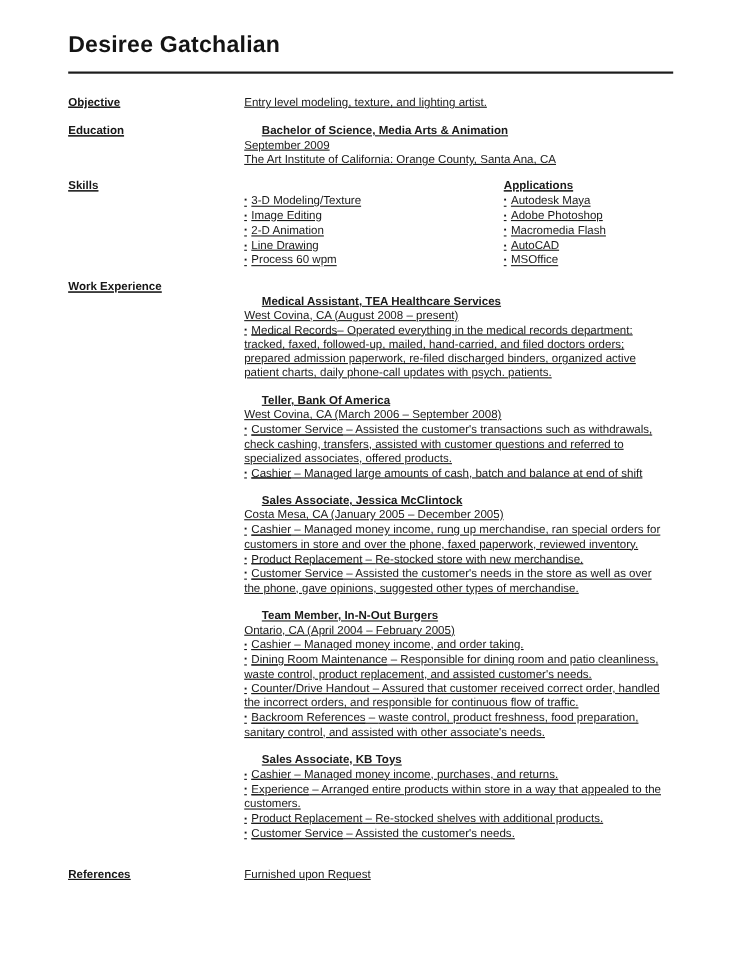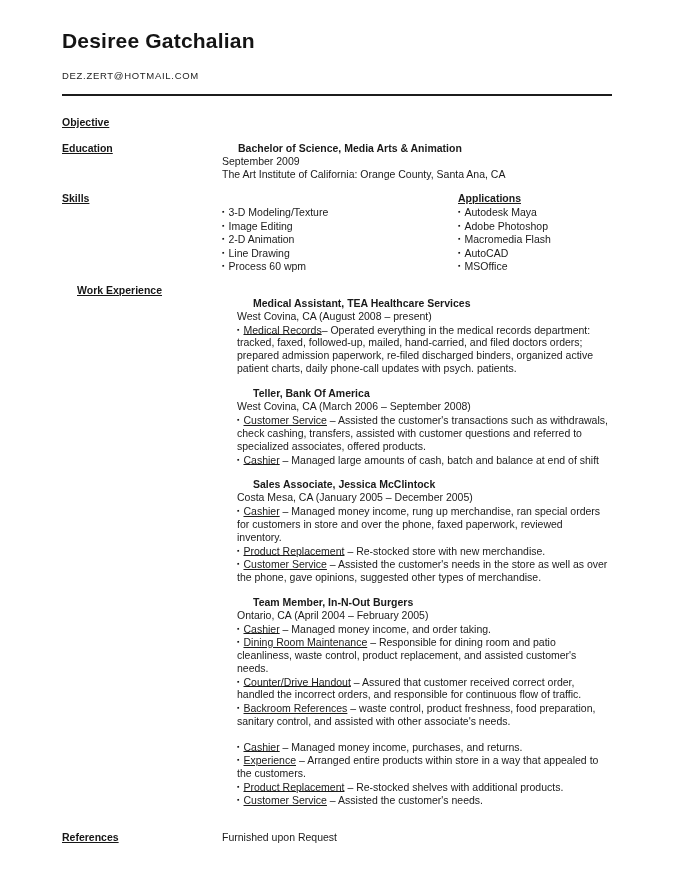--- a/index.html
+++ b/index.html
@@ -21,25 +21,25 @@
   }
   .email {
     margin-top: 17px; font-size: 9.5px; letter-spacing: 0.7px;
     color: #222; line-height: 12px;
   }
   .rule {
     border: none; height: 2px; background: #1c1c1c;
     width: 550px; margin: 12px 0 0 0;
   }
   .sections { margin-top: 20px; font-size: 10.5px; line-height: 13px; }
-  .row { display: flex; align-items: flex-start; }
+  .row { display: flex; align-items: flex-start; text-decoration: underline; }
   .row-objective { margin-bottom: 13px; }
   .row-education { margin-bottom: 11px; }
   .row-skills { margin-bottom: 11px; }
-  .row-work { margin-bottom: 24px; margin-left: 15px; }
+  .row-work { margin-bottom: 24px; }
   .label-col { flex: 0 0 160px; width: 160px; font-weight: 700; color: #161616; }
   .u { text-decoration: underline; }
   .content-col { flex: 1; min-width: 0; }
   .bold { font-weight: 700; padding-left: 16px; }
   .skills-grid { display: flex; }
   .skills-col { flex: 0 0 236px; width: 236px; padding-top: 13px; }
   .apps-col { flex: 1; }
   .apps-header { font-weight: 700; }
   .bullet-line { }
   .marker { font-size: 7px; vertical-align: 1.5px; margin-right: 4px; color: #191919; }
@@ -47,27 +47,29 @@
   .job { margin-bottom: 12px; }
   .job:last-child { margin-bottom: 0; }
   #jobs { padding-top: 13px; }
 </style>
 </head>
 <body>
 
 <div class="page">
 
   <h1 class="name">Desiree Gatchalian</h1>
-  <div class="email">DEZ.ZERT@HOTMAIL.COM</div>
   <hr class="rule">
 
   <div class="sections">
 
     <div class="row row-objective">
       <div class="label-col"><span class="u">Objective</span></div>
+      <div class="content-col">
+        <div>Entry level modeling, texture, and lighting artist.</div>
+      </div>
     </div>
 
     <div class="row row-education">
       <div class="label-col"><span class="u">Education</span></div>
       <div class="content-col">
         <div class="bold">Bachelor of Science, Media Arts &amp; Animation</div>
         <div>September 2009</div>
         <div>The Art Institute of California: Orange County, Santa Ana, CA</div>
       </div>
     </div>
@@ -126,20 +128,21 @@
     <div class="bold job-title">Team Member, In-N-Out Burgers</div>
     <div class="job-loc">Ontario, CA (April 2004 – February 2005)</div>
     <div class="job-bullets">
               <div class="bullet-line"><span class="marker">▪</span><span class="term">Cashier</span><span class="sep"> – </span><span class="desc">Managed money income, and order taking.</span></div>
               <div class="bullet-line"><span class="marker">▪</span><span class="term">Dining Room Maintenance</span><span class="sep"> – </span><span class="desc">Responsible for dining room and patio cleanliness, waste control, product replacement, and assisted customer's needs.</span></div>
               <div class="bullet-line"><span class="marker">▪</span><span class="term">Counter/Drive Handout</span><span class="sep"> – </span><span class="desc">Assured that customer received correct order, handled the incorrect orders, and responsible for continuous flow of traffic.</span></div>
               <div class="bullet-line"><span class="marker">▪</span><span class="term">Backroom References</span><span class="sep"> – </span><span class="desc">waste control, product freshness, food preparation, sanitary control, and assisted with other associate's needs.</span></div>
             </div>
   </div>
           <div class="job">
+    <div class="bold job-title">Sales Associate, KB Toys</div>
     <div class="job-bullets">
               <div class="bullet-line"><span class="marker">▪</span><span class="term">Cashier</span><span class="sep"> – </span><span class="desc">Managed money income, purchases, and returns.</span></div>
               <div class="bullet-line"><span class="marker">▪</span><span class="term">Experience</span><span class="sep"> – </span><span class="desc">Arranged entire products within store in a way that appealed to the customers.</span></div>
               <div class="bullet-line"><span class="marker">▪</span><span class="term">Product Replacement</span><span class="sep"> – </span><span class="desc">Re-stocked shelves with additional products.</span></div>
               <div class="bullet-line"><span class="marker">▪</span><span class="term">Customer Service</span><span class="sep"> – </span><span class="desc">Assisted the customer's needs.</span></div>
             </div>
   </div>
         </div>
     </div>
 

